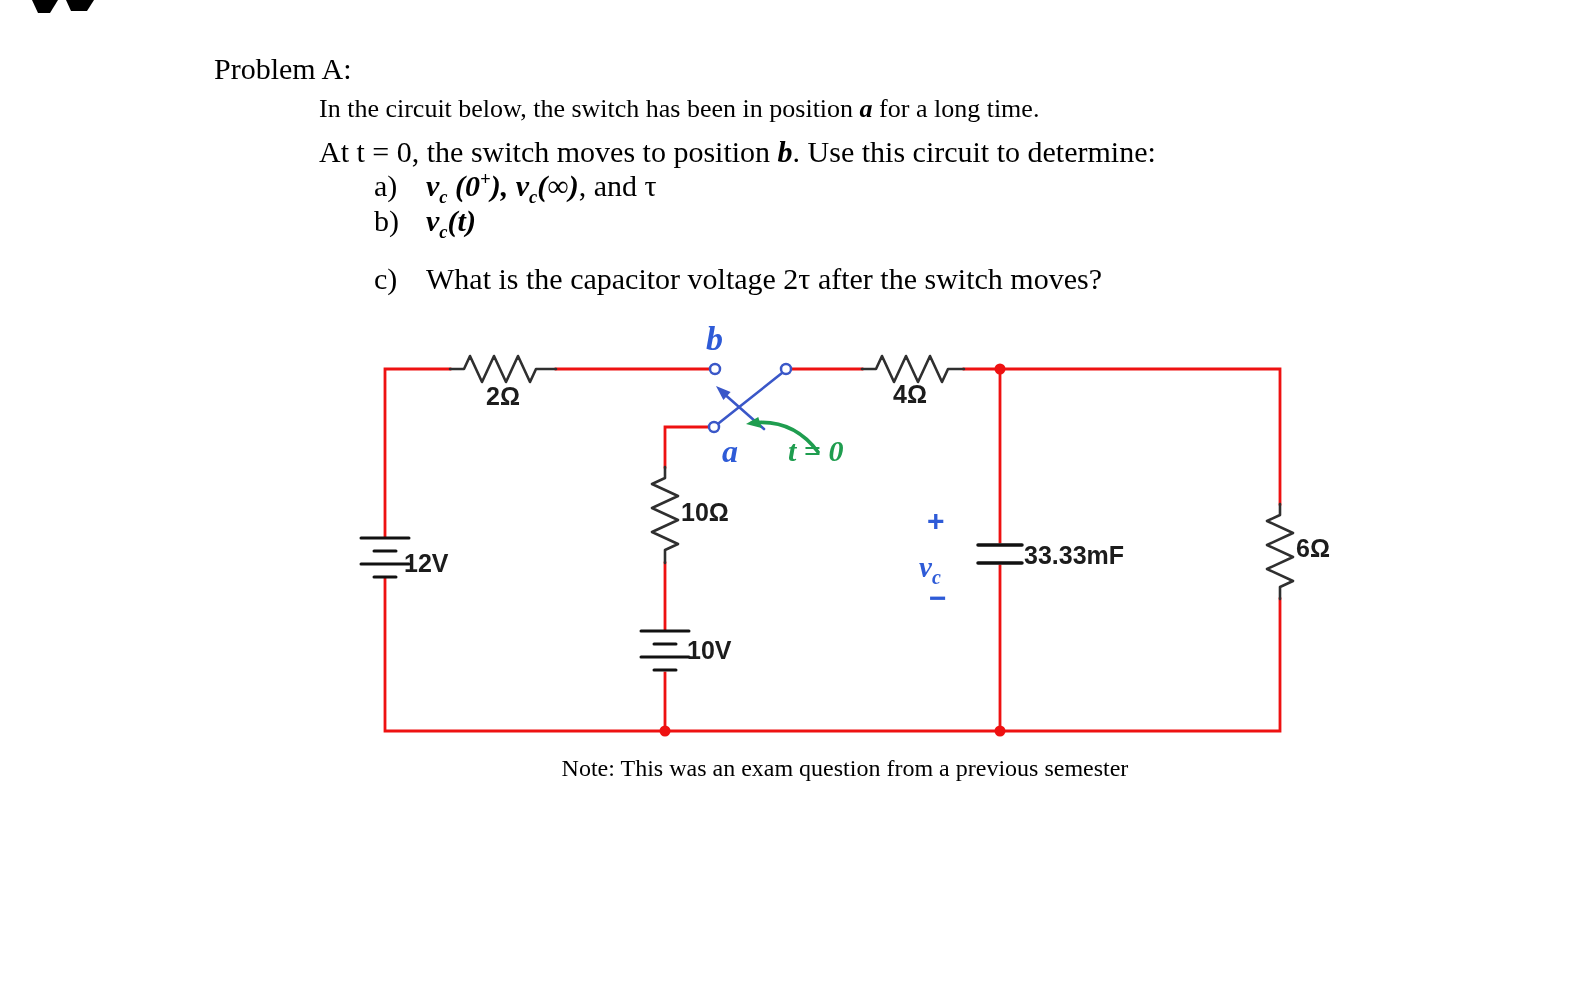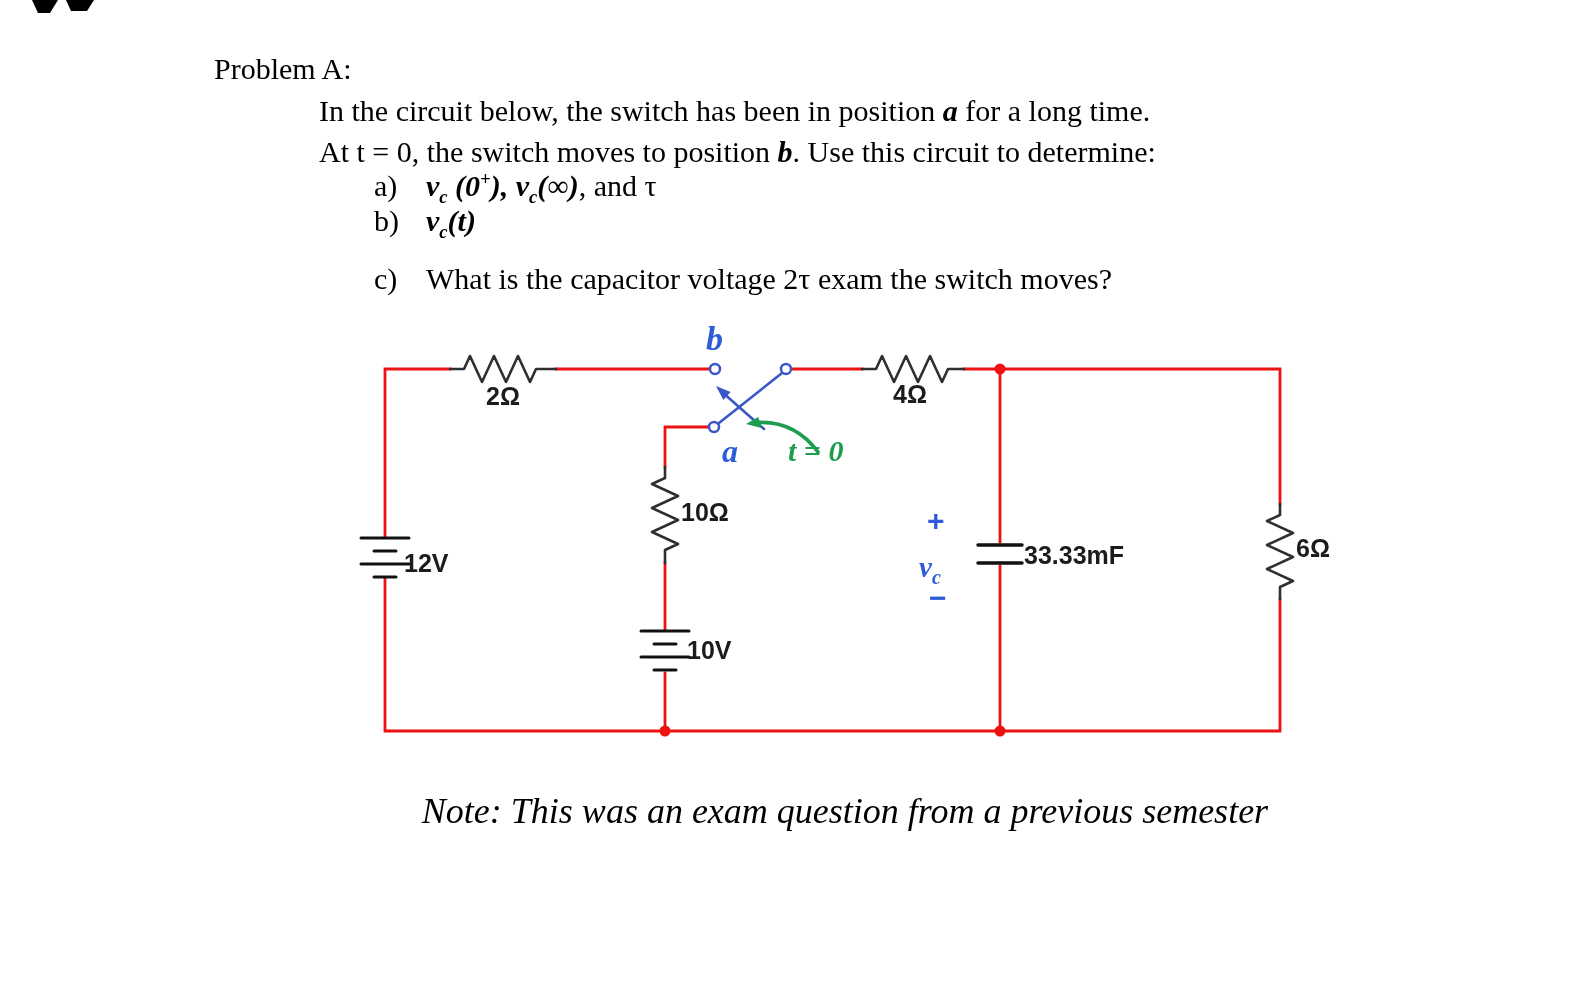--- a/index.html
+++ b/index.html
@@ -2,27 +2,27 @@
 <html><head>
 <meta charset="utf-8">
 <style>
   html,body{margin:0;padding:0;}
   body{
     width:1593px;height:982px;background:#ffffff;position:relative;
     font-family:"Liberation Serif",serif;color:#000;overflow:hidden;
   }
   .abs{position:absolute;}
   .title{left:214px;top:52px;font-size:30px;text-align:right;}
-  .line1{left:319px;top:94px;font-size:30px;white-space:pre;}
+  .line1{left:319px;top:94px;font-size:26px;white-space:pre;}
   .line2{left:319px;top:135px;font-size:30px;white-space:pre;}
   .item{font-size:30px;white-space:pre;}
   .item .lab{display:inline-block;width:52px;}
   .bi{font-weight:700;font-style:italic;}
   sub,sup{font-size:62%;}
-  .note{left:390px;top:755px;width:910px;text-align:center;font-style:italic;font-size:36px;margin-top:35px;}
+  .note{left:390px;top:755px;width:910px;text-align:center;font-size:24px;}
   svg text{user-select:none;}
   .lbl{font-family:"Liberation Sans",sans-serif;font-weight:700;font-size:25px;fill:#1c1c1c;}
   .sw{font-family:"Liberation Serif",serif;font-weight:700;font-style:italic;fill:#2e5bd7;}
   .grn{font-family:"Liberation Serif",serif;font-weight:700;font-style:italic;fill:#1f9d4f;font-size:30px;}
   .bluelbl{font-family:"Liberation Sans",sans-serif;font-weight:700;fill:#2e5bd7;font-size:30px;}
   .wire{stroke:#ee1111;stroke-width:2.8;fill:none;stroke-linecap:square;}
   .comp{stroke:#2f2f2f;stroke-width:2.6;fill:none;stroke-linejoin:round;stroke-linecap:round;}
   .batt{stroke:#111111;stroke-width:3;fill:none;stroke-linecap:round;}
   .plate{stroke:#111111;stroke-width:3.5;fill:none;stroke-linecap:round;}
   .node{fill:#ee1111;stroke:none;}
@@ -38,21 +38,21 @@
 <div class="abs title">Problem A:</div>
 
 <div class="abs line1"><span>In the circuit below, the switch has been in position </span><span class="bi">a</span><span> for a long time.</span></div>
 
 <div class="abs line2"><span>At t = 0, the switch moves to position </span><span class="bi">b</span><span>. Use this circuit to determine:</span></div>
 
 <div class="abs item" style="left:374px;top:168px"><span class="lab">a)</span><span class="bi"><span>v</span><sub>c</sub><span> (0</span><sup>+</sup><span>), </span></span><span class="bi"><span>v</span><sub>c</sub><span>(∞)</span></span><span>, and τ</span></div>
 
 <div class="abs item" style="left:374px;top:204px"><span class="lab">b)</span><span class="bi"><span>v</span><sub>c</sub><span>(t)</span></span></div>
 
-<div class="abs item" style="left:374px;top:262px"><span class="lab">c)</span><span>What is the capacitor voltage 2τ exam the switch moves?</span></div>
+<div class="abs item" style="left:374px;top:262px"><span class="lab">c)</span><span>What is the capacitor voltage 2τ after the switch moves?</span></div>
 
 <div class="abs note">Note: This was an exam question from a previous semester</div>
 
 <svg class="abs" style="left:0;top:0" width="1593" height="982" viewBox="0 0 1593 982">
 
   <g>
     <path d="M32 0 L58 0 L50 13 L38 13 Z" fill="#000"></path>
     <path d="M66 0 L94 0 L87 11 L71 11 Z" fill="#000"></path>
   </g>
 

